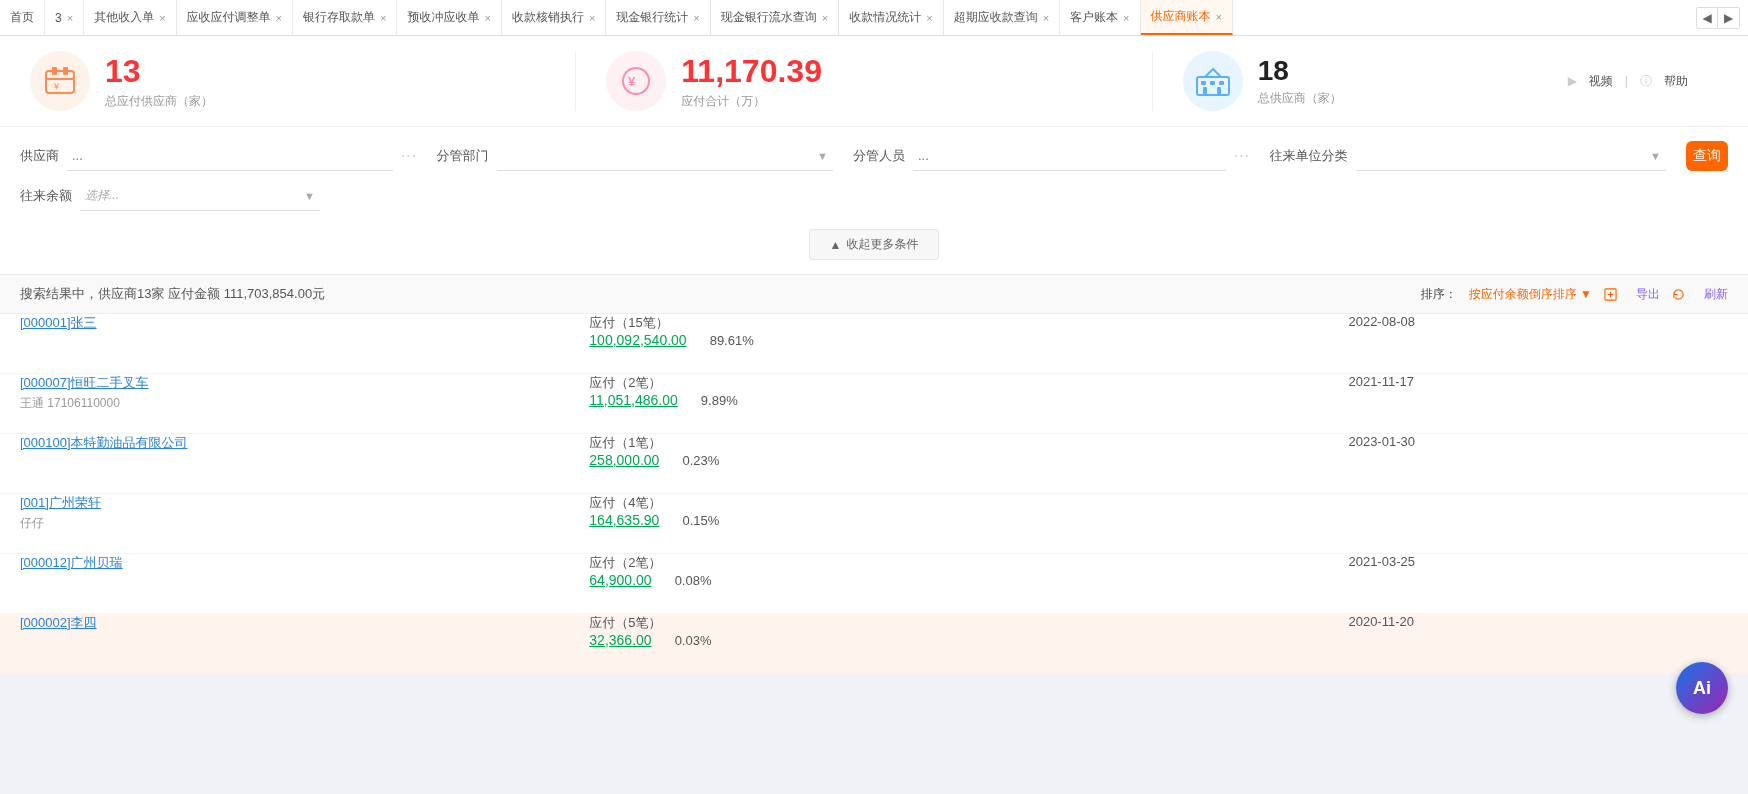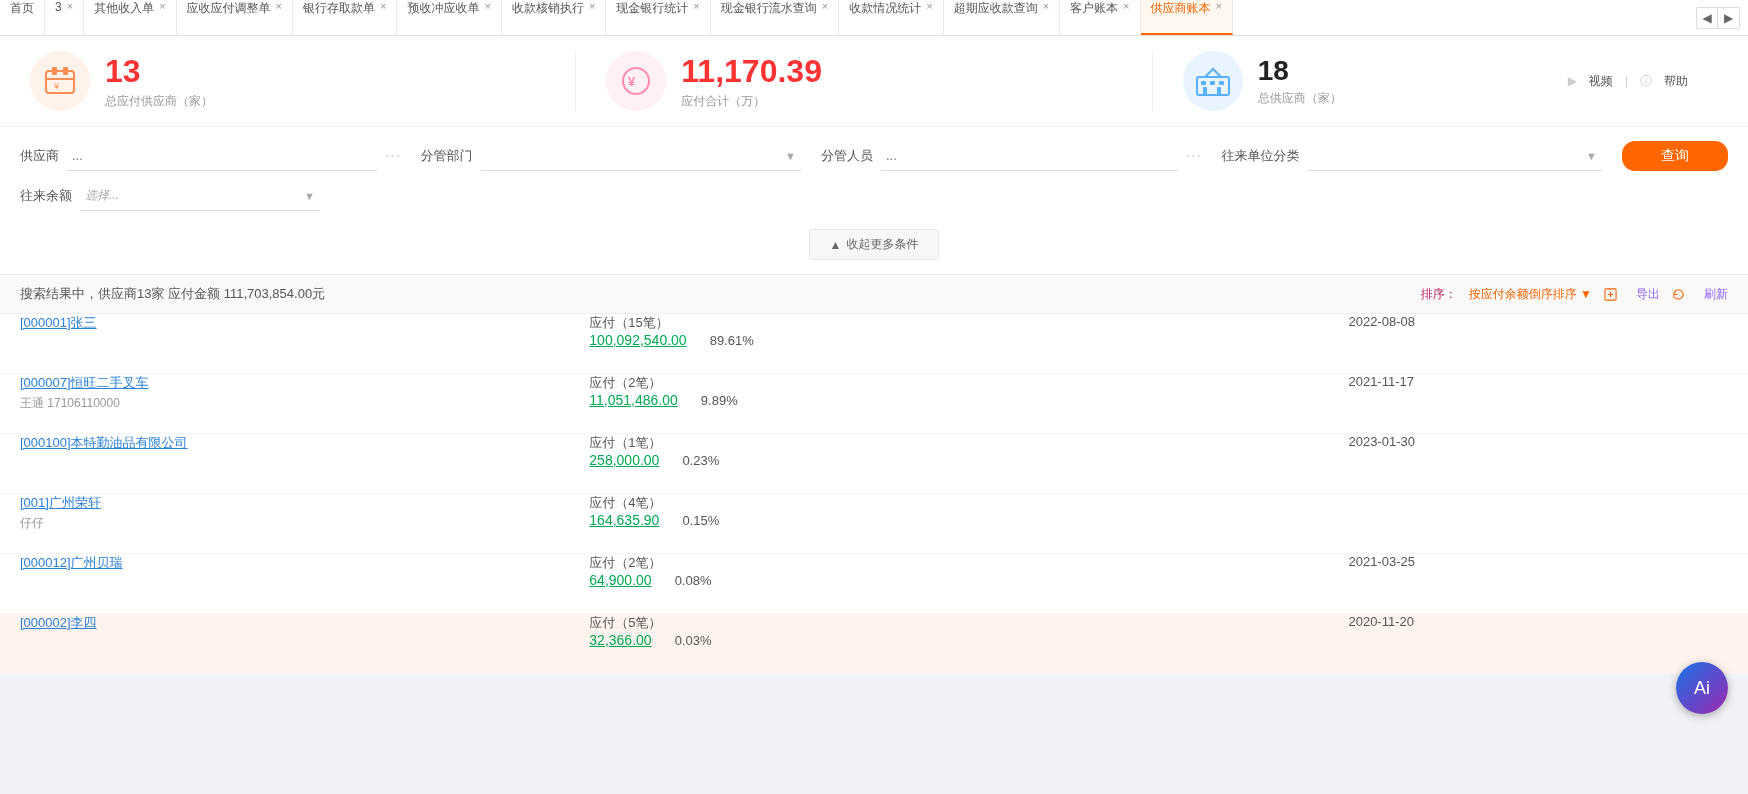--- a/index.html
+++ b/index.html
@@ -10,21 +10,21 @@
       display: flex;
       align-items: center;
       background: #fff;
       border-bottom: 1px solid #e0e0e0;
       height: 36px;
       padding: 0;
       overflow: hidden;
     }
     .nav-tab {
       display: flex;
-      align-items: flex-start;
+      align-items: center;
       padding: 0 10px;
       height: 100%;
       font-size: 12px;
       color: #555;
       cursor: pointer;
       border-right: 1px solid #e8e8e8;
       white-space: nowrap;
       flex-shrink: 0;
     }
     .nav-tab .close-btn {
@@ -152,22 +152,22 @@
       cursor: pointer;
       padding: 0 5px;
       color: #333;
       position: relative;
     }
     .filter-select .arrow { margin-left: auto; color: #aaa; font-size: 11px; }
     .query-btn {
       background: #ff6600;
       color: #fff;
       border: none;
-      padding: 6px 39px;
-      border-radius: 13px;
+      padding: 6px 7px;
+      border-radius: 6px;
       font-size: 14px;
       cursor: pointer;
       flex-shrink: 0;
     }
     .collapse-btn {
       display: flex;
       align-items: center;
       justify-content: center;
       gap: 5px;
       cursor: pointer;
@@ -192,21 +192,21 @@
       color: #555;
     }
     .result-right {
       margin-left: auto;
       display: flex;
       align-items: center;
       gap: 12px;
       font-size: 12px;
       color: #666;
     }
-    .result-right .sort-label { color: #be185d; text-align: center; }
+    .result-right .sort-label { color: #404040; text-align: center; }
     .result-right .sort-value { color: #ff6600; }
     .result-right .action-btn {
       display: flex;
       align-items: center;
       gap: 19px;
       cursor: pointer;
       color: #8b5cf6;
     }
     .result-right .action-btn svg { width: 13px; height: 13px; }
 
@@ -291,21 +291,21 @@
       bottom: 80px;
       background: linear-gradient(135deg, #1a73e8, #9c27b0);
       color: #fff;
       border-radius: 50%;
       width: 52px;
       height: 52px;
       display: flex;
       align-items: center;
       justify-content: center;
       font-size: 18px;
-      font-weight: normal;
+      font-weight: bold;
       cursor: pointer;
       box-shadow: 0 2px 8px rgba(0,0,0,0.3);
     }
   </style>
 </head>
 <body>
 
 <div class="top-nav">
   <div class="nav-tab">
     <span>首页</span>

